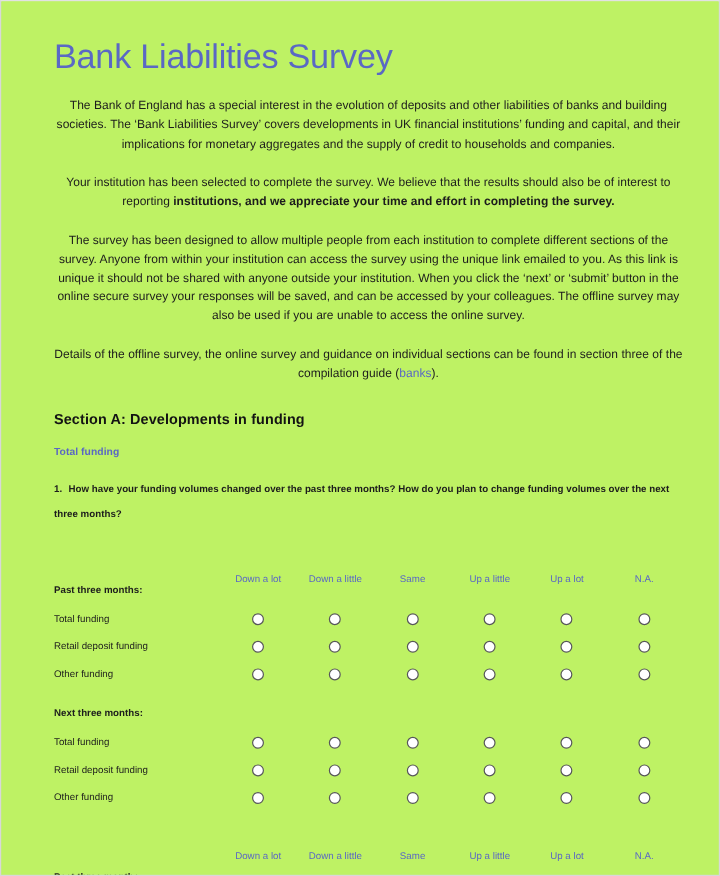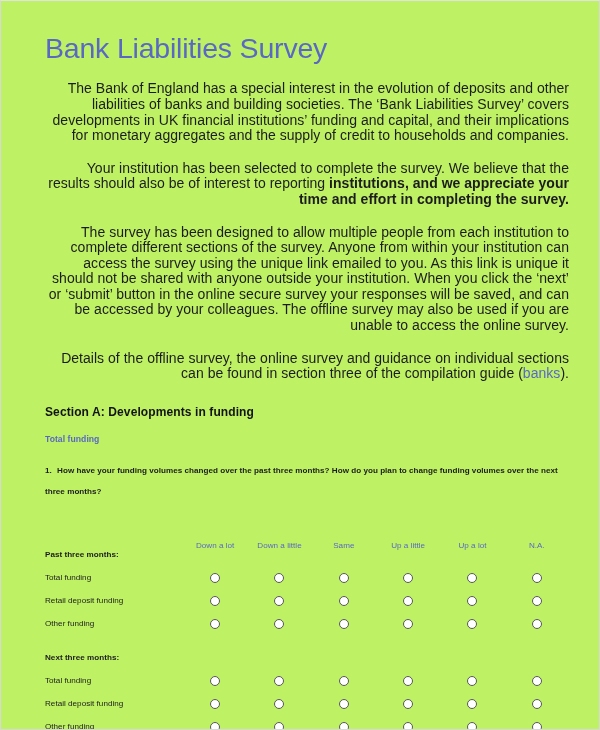--- a/index.html
+++ b/index.html
@@ -39,26 +39,26 @@
     line-height: 1.1;
     color: #5a68c4;
     font-weight: 400;
     letter-spacing: -0.2px;
     margin: 0;
     padding-top: 32px;
   }
 
   
   .para {
-    font-size: 14px;
+    font-size: 10px;
     line-height: 15.6px;
     color: #1c1c1c;
     margin: 0;
     padding-top: 17px;
-    text-align: right;
+    text-align: center;
     letter-spacing: 0.03px;
   }
   .b { font-weight: bold; }
   .link {
     color: #5a68c4;
     text-decoration: none;
   }
 
   
   .section-head {

